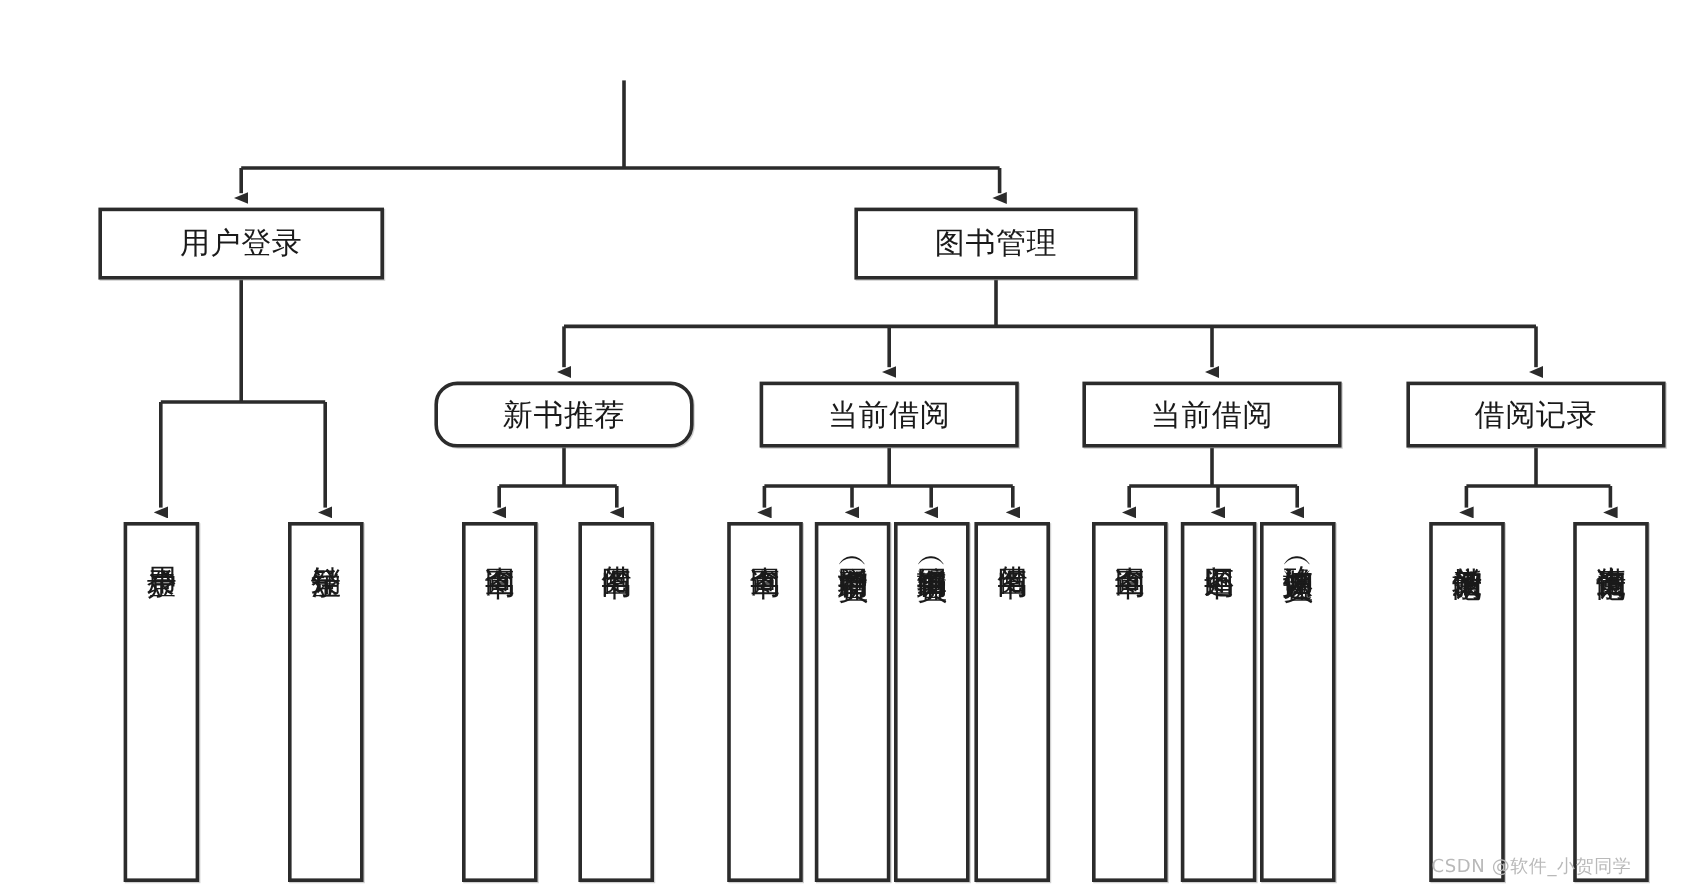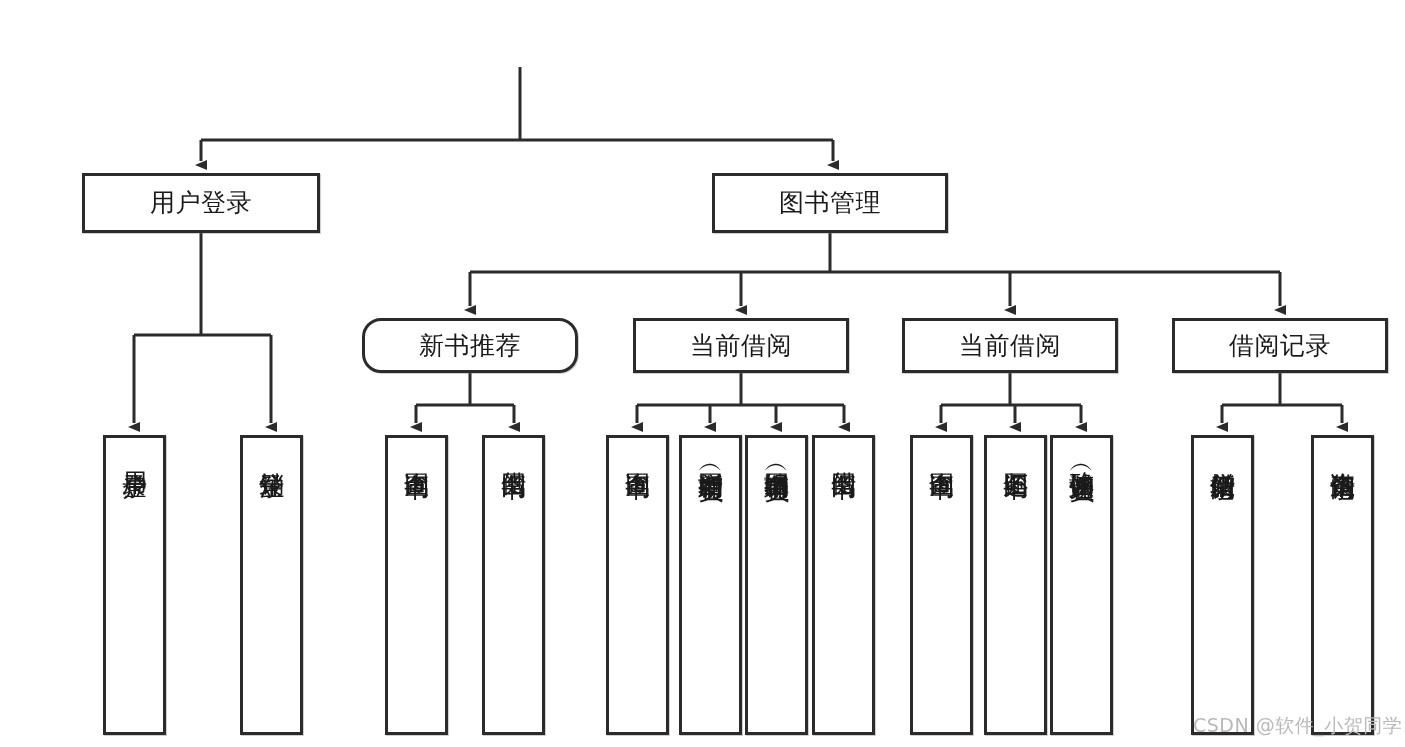--- a/index.html
+++ b/index.html
@@ -59,21 +59,21 @@
     writing-mode: vertical-rl;
     text-orientation: upright;
     font-size: 25px;
     line-height: 1.02;
     letter-spacing: 1px;
     white-space: nowrap;
     max-height: 270px;
   }
   .watermark {
     position: absolute;
-    font-size: 19px;
+    font-size: 15px;
     color: #b9b9b9;
     white-space: nowrap;
     letter-spacing: 0.5px;
   }
 </style>
 </head>
 <body>
 
 <div id="canvas">
 

